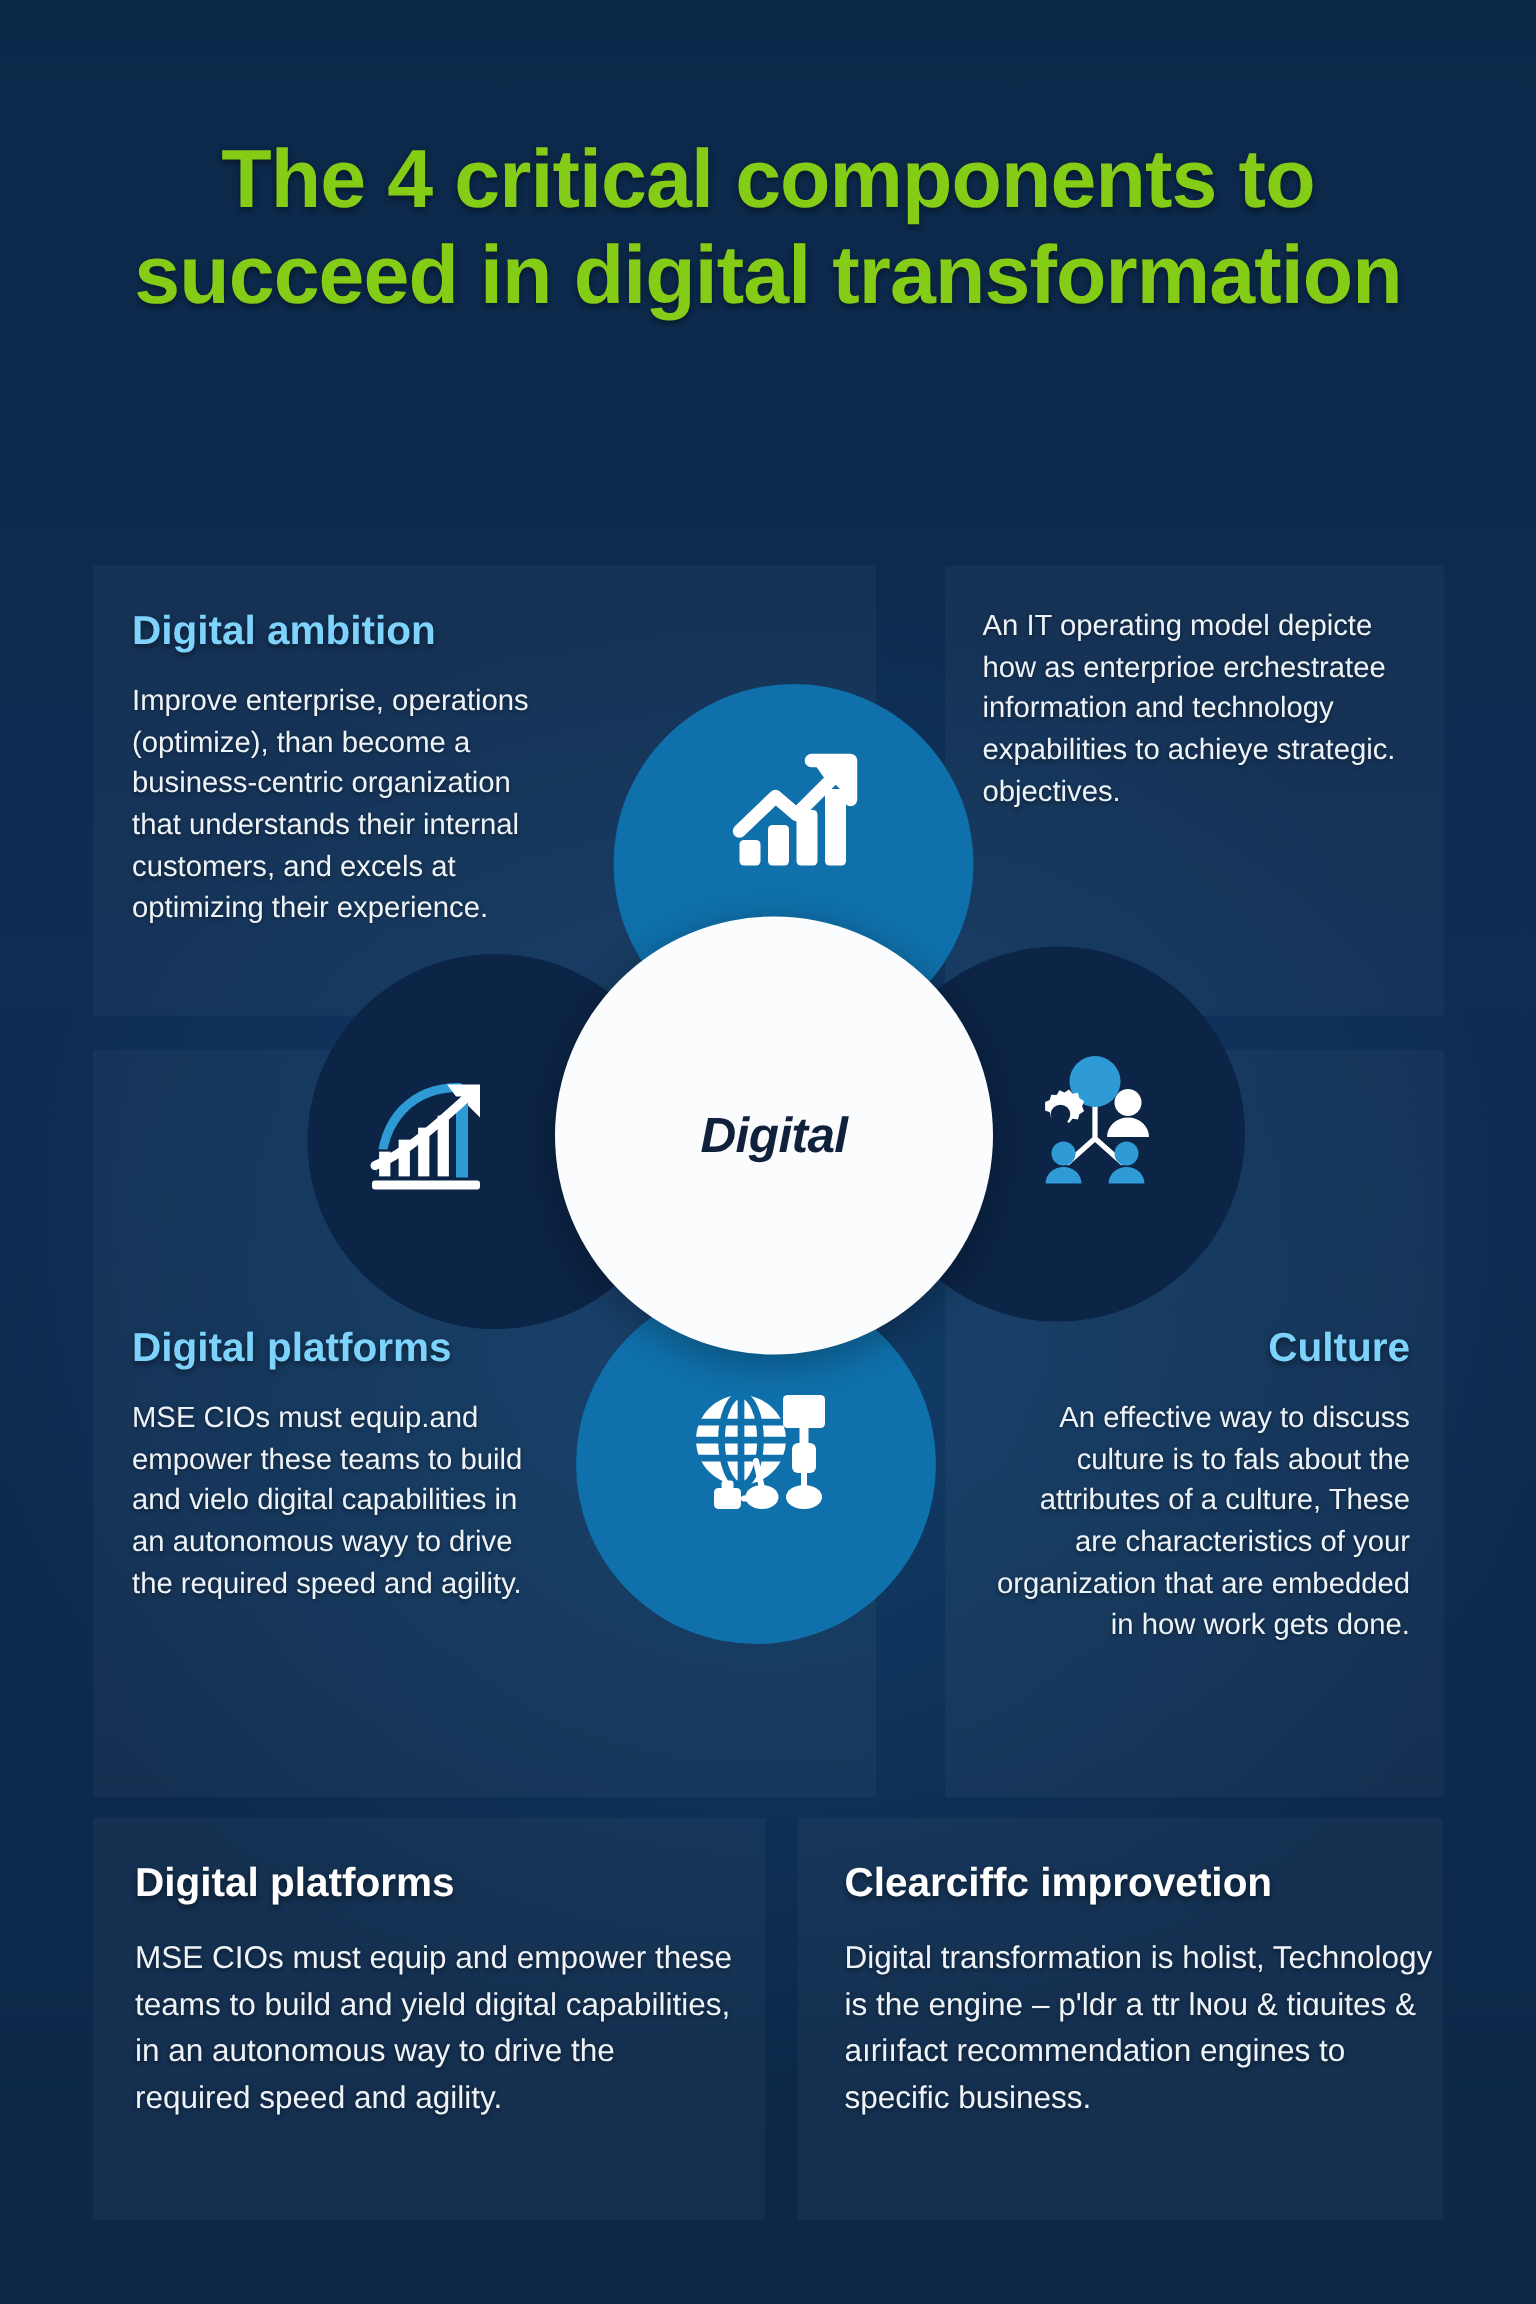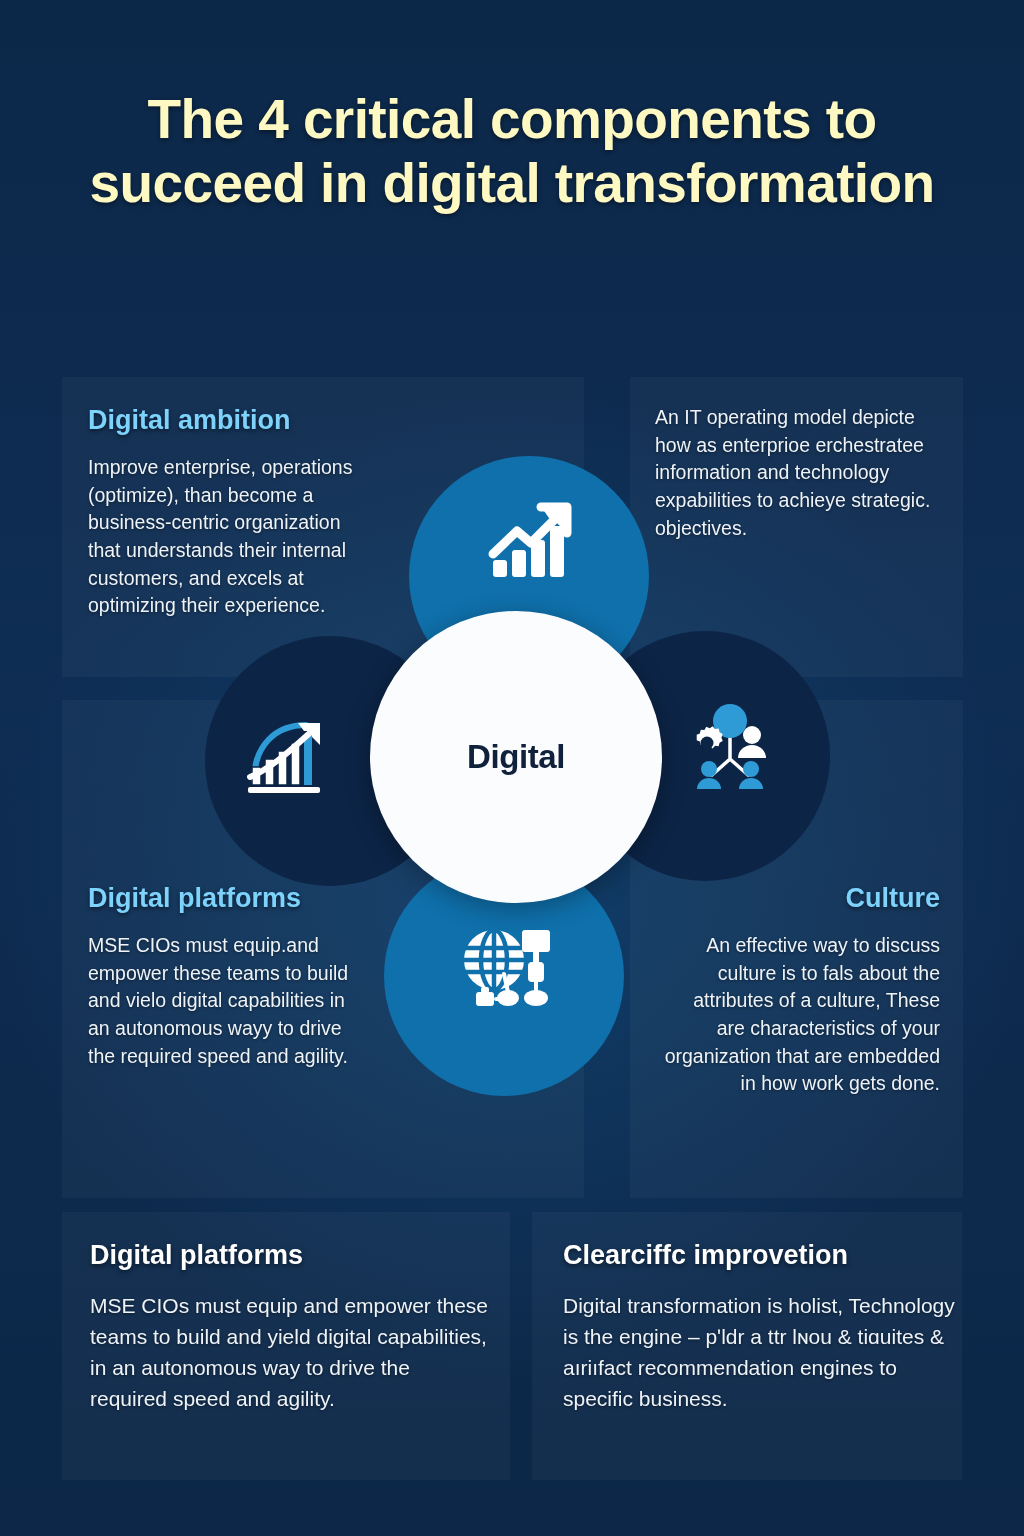--- a/index.html
+++ b/index.html
@@ -16,21 +16,21 @@
     background:
       radial-gradient(ellipse 70% 45% at 50% 58%, rgba(22,86,140,0.42) 0%, rgba(13,43,80,0) 72%),
       linear-gradient(180deg, #0c2849 0%, #0e2d53 42%, #0c2747 100%);
     pointer-events:none;
   }
 
   
   .title {
     position:absolute; left:62px; top:88px; width:900px;
     text-align:center;
-    color:#fef9c3;
+    color:#84cc16;
     font-size:55px;
     line-height:1.16;
     font-weight:bold;
     letter-spacing:-0.6px;
     text-shadow:0 2px 5px rgba(0,0,0,0.45);
   }
 
   
   .panel {
     position:absolute;
@@ -99,20 +99,21 @@
     box-shadow:0 6px 26px rgba(0,0,0,0.30);
     z-index:5;
   }
   .center-label {
     color:#10213c;
     font-weight:bold;
     font-size:33px;
     line-height:1.18;
     text-align:center;
     letter-spacing:-0.4px;
+    font-style:italic;
   }
   .icon-wrap { display:block; line-height:0; }
   .ic-top    { position:absolute; left:285px; top:42px;  z-index:6; }
   .ic-bottom { position:absolute; left:258px; top:470px; z-index:6; }
   .ic-left   { position:absolute; left:38px;  top:255px; z-index:6; }
   .ic-right  { position:absolute; left:480px; top:245px; z-index:6; }
 </style>
 </head>
 <body>
 

